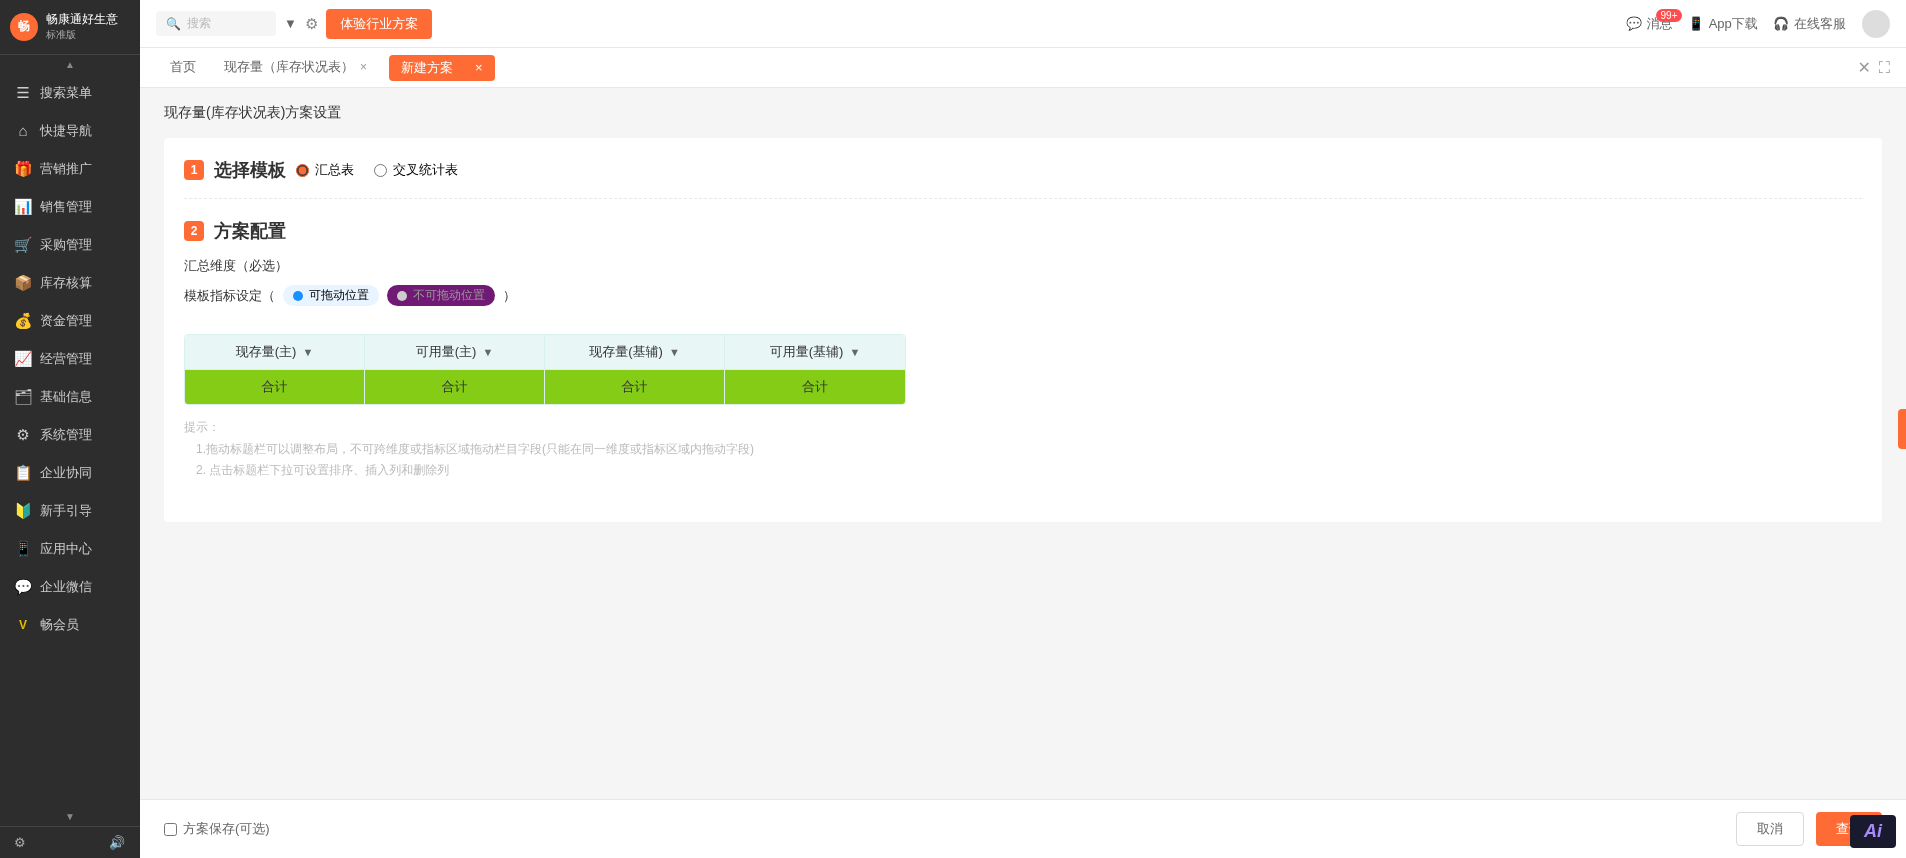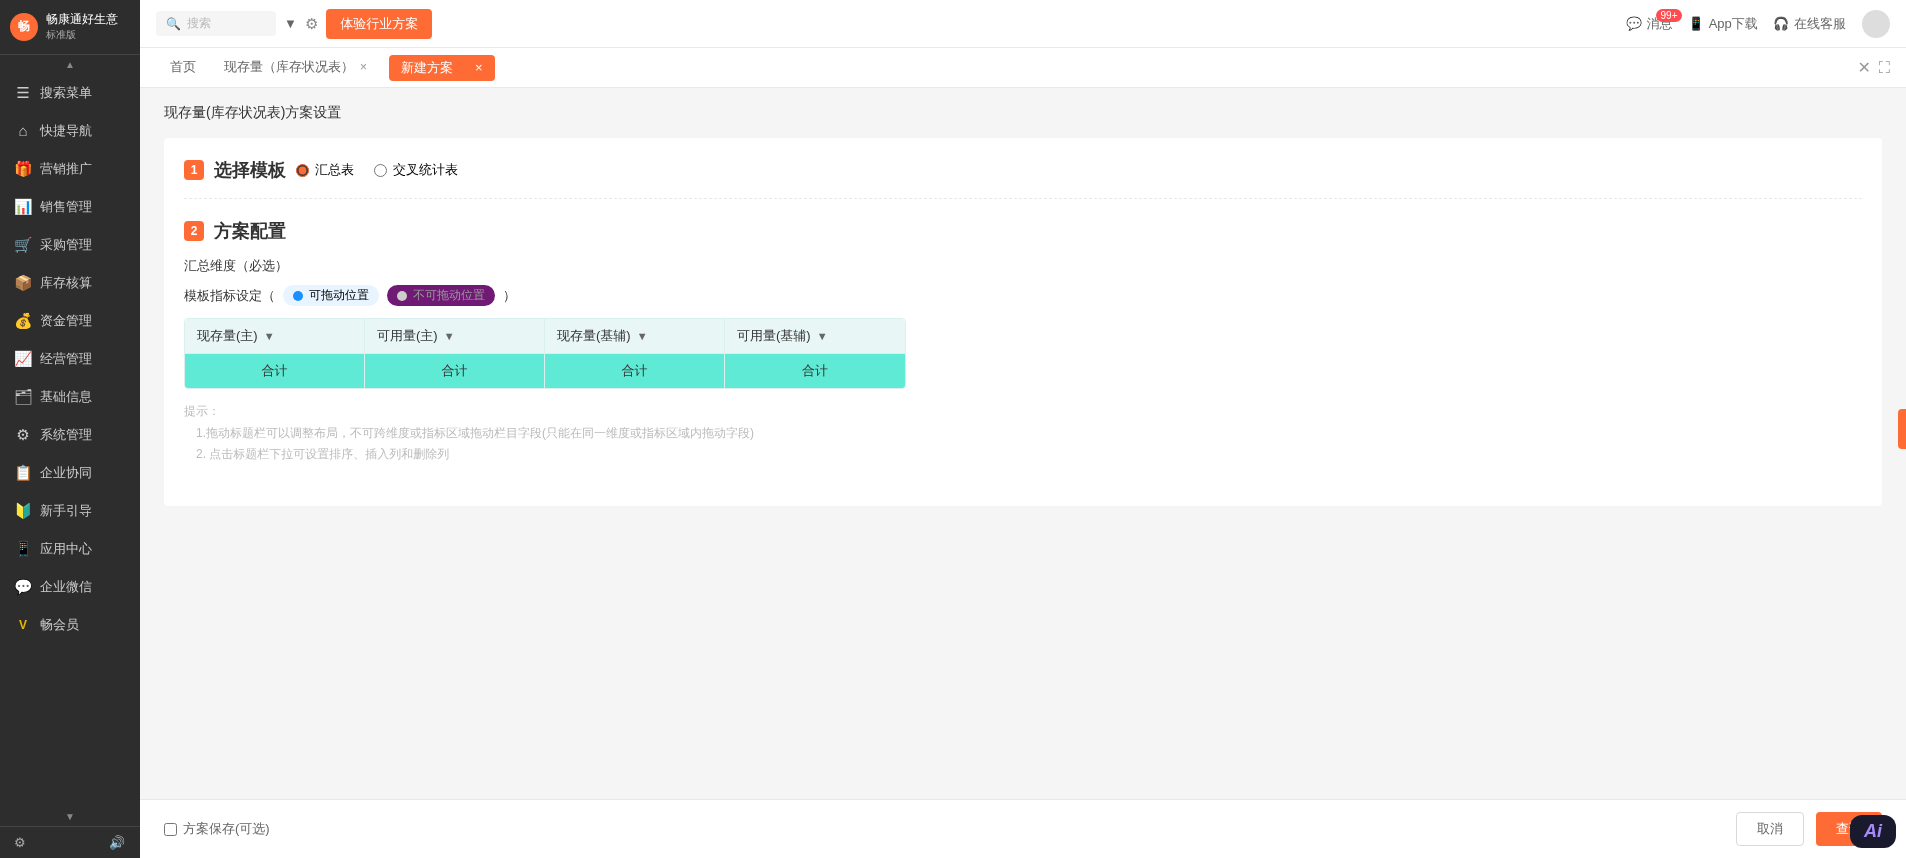--- a/index.html
+++ b/index.html
@@ -155,21 +155,21 @@
       margin-bottom: 16px;
       min-height: 70px;
       display: flex; align-items: center;
     }
     .dimension-row { display: flex; align-items: center; gap: 12px; }
     .dimension-label { color: #ff4d4f; font-size: 13px; }
     .dimension-dash { color: #999; }
     .dimension-placeholder { color: #999; font-size: 13px; }
 
     
-    .indicator-settings { margin-bottom: 12px; }
+    .indicator-settings { margin-bottom: 28px; }
     .indicator-label { font-size: 13px; color: #333; margin-bottom: 10px; display: flex; align-items: center; gap: 8px; }
     .indicator-toggle-movable {
       display: inline-flex; align-items: center; gap: 6px;
       background: #e8f4ff; color: #000000;
       padding: 2px 10px; border-radius: 12px; font-size: 12px;
     }
     .indicator-toggle-fixed {
       display: inline-flex; align-items: center; gap: 6px;
       background: #701a75; color: #999;
       padding: 2px 10px; border-radius: 12px; font-size: 12px;
@@ -183,29 +183,29 @@
       border-radius: 4px;
       overflow: hidden;
       width: fit-content;
       min-width: 600px;
     }
     .stats-table-header {
       display: grid; grid-template-columns: repeat(4, 180px);
       background: #e8f7f5;
     }
     .stats-col-header {
-      display: flex; align-items: center; gap: 6px;
+      display: flex; align-items: center; justify-content: center; gap: 6px;
       padding: 8px 12px; font-size: 13px; color: #333;
       border-right: 1px solid #d9f0ee;
     }
     .stats-col-header:last-child { border-right: none; }
     .stats-col-header .chevron { color: #666; font-size: 11px; cursor: pointer; }
     .stats-table-body {
       display: grid; grid-template-columns: repeat(4, 180px);
-      background: #5eead4;
+      background: #84cc16;
     }
     .stats-cell {
       padding: 8px 12px; text-align: center; font-size: 13px; color: #333;
       border-right: 1px solid #d9f0ee; border-top: 1px solid #d9f0ee;
     }
     .stats-cell:last-child { border-right: none; }
 
     
     .tips { font-size: 12px; color: #bbb; margin-top: 12px; line-height: 1.8; }
 
@@ -464,13 +464,13 @@
     <div class="footer-actions">
       <button class="btn-cancel">取消</button>
       <button class="btn-query">查询</button>
     </div>
   </div>
 
 </div>
 
 <div class="right-handle"></div>
 
-<div style="position:fixed;bottom:10px;right:10px;background:#1a1a2e;color:#a78bfa;padding:6px 14px;border-radius:12px;font-size:18px;font-weight:bold;font-style:italic;z-index:9999;">Ai</div>
+<div style="position:fixed;bottom:10px;right:10px;background:#1a1a2e;color:#a78bfa;padding:6px 14px;border-radius:4px;font-size:18px;font-weight:bold;font-style:italic;z-index:9999;">Ai</div>
 
 </body></html>

